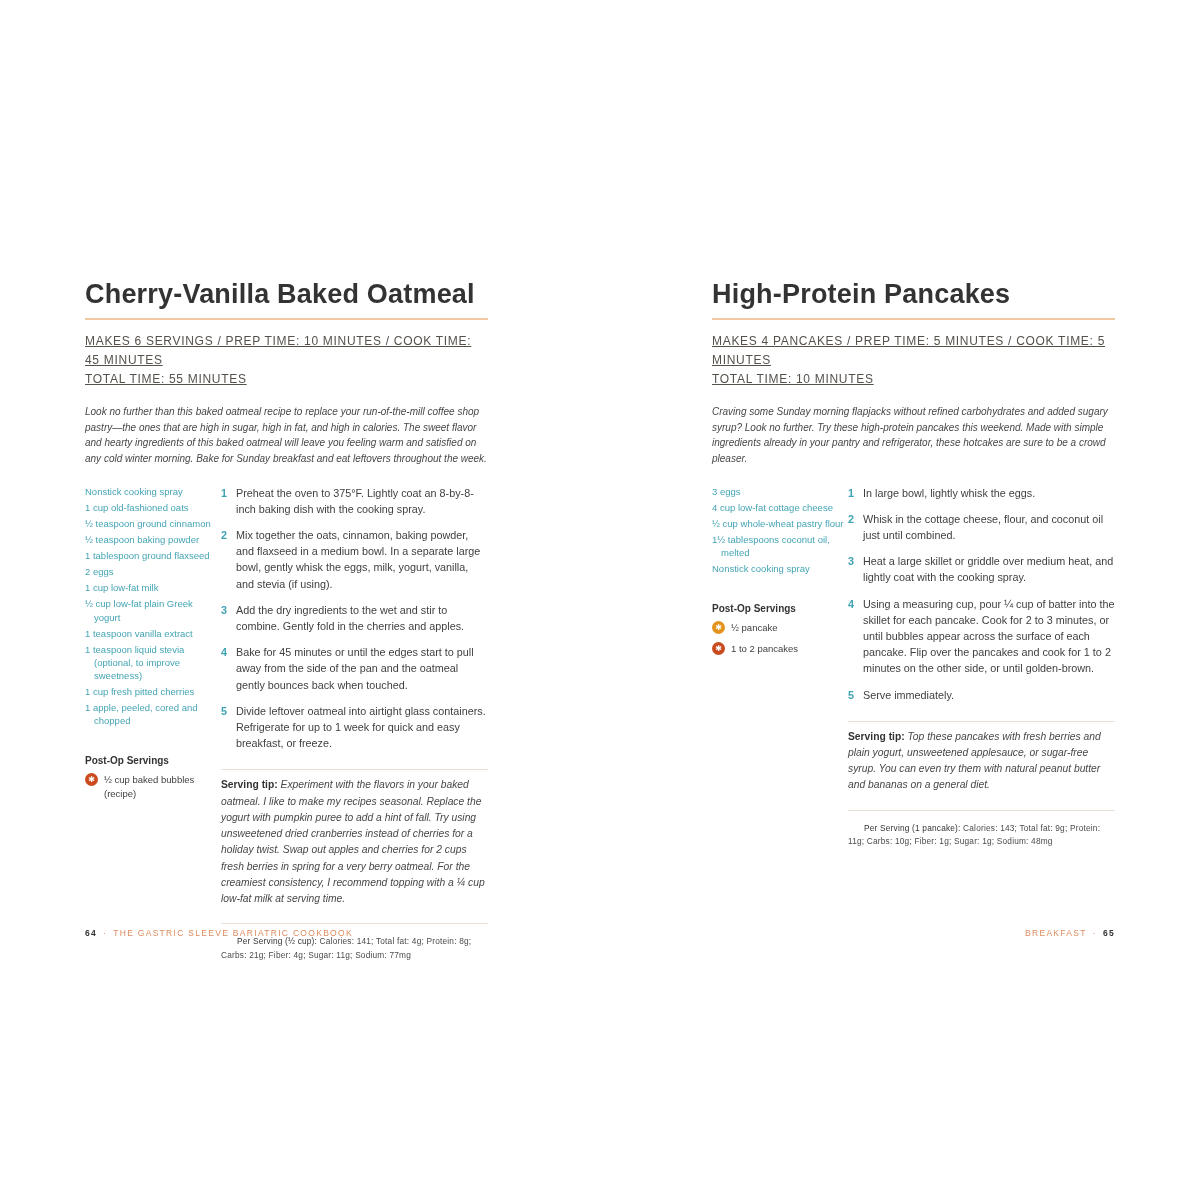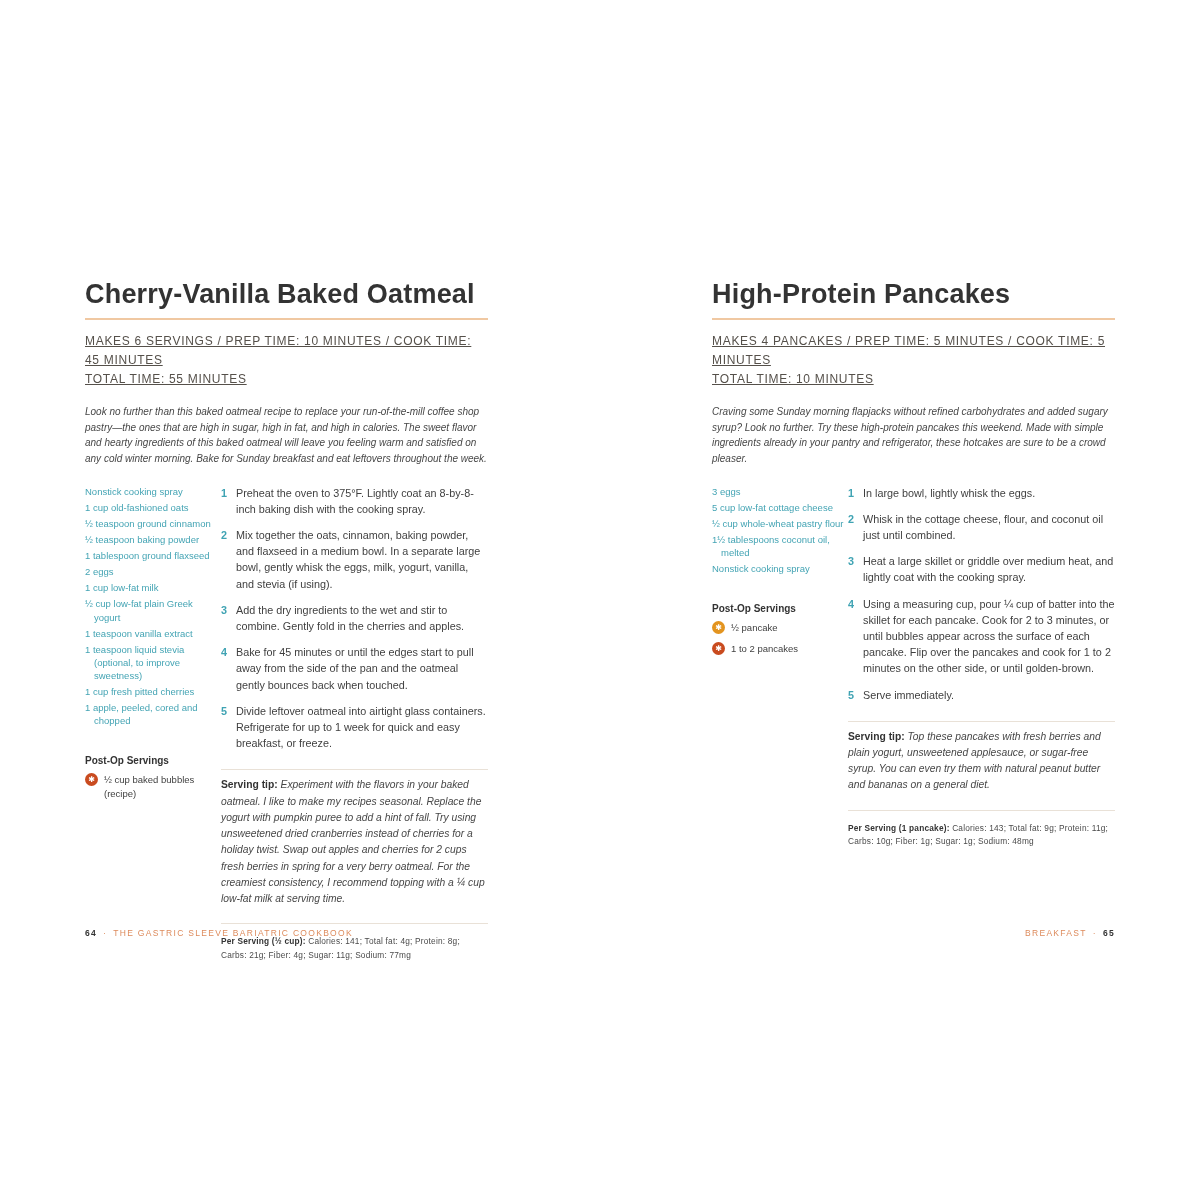--- a/index.html
+++ b/index.html
@@ -58,21 +58,21 @@
     border-top:1px solid #e9e1d7; margin-top:18px; padding-top:7px;
     font-size:10.3px; line-height:1.58; color:#474747;
   }
   .tip-label { font-weight:bold; color:#333; }
   .tip-text  { font-style:italic; }
 
   .perserving {
     border-top:1px solid #e9e1d7; margin-top:16px; padding-top:11px;
     font-size:8.3px; line-height:1.65; letter-spacing:0.2px; color:#4a4a4a;
   }
-  .ps-label { font-weight:bold; color:#333; }
+  .ps-label { font-weight:normal; color:#333;margin-left:16px; }
 
   .footer {
     position:absolute; top:928px; left:85px; width:1030px;
     display:flex; justify-content:space-between;
     font-size:8.5px; letter-spacing:1.3px; text-transform:uppercase;
   }
   .footer-left, .footer-right { display:flex; align-items:baseline; gap:6px; }
   .page-number { color:#333333; font-weight:bold; }
   .footer-accent { color:#dd8a5b; }
 </style>
@@ -176,21 +176,21 @@
     <span>TOTAL TIME: 10 MINUTES</span>
   </p>
   <p class="intro">Craving some Sunday morning flapjacks without refined carbohydrates and added sugary syrup? Look no further. Try these high-protein pancakes this weekend. Made with simple ingredients already in your pantry and refrigerator, these hotcakes are sure to be a crowd pleaser.</p>
 
   <div class="cols">
     <div class="ing-col">
       <div>
 
           <div class="ingredient">3 eggs</div>
 
-          <div class="ingredient">5 cup low-fat cottage cheese</div>
+          <div class="ingredient">4 cup low-fat cottage cheese</div>
 
           <div class="ingredient">½ cup whole-wheat pastry flour</div>
 
           <div class="ingredient">1½ tablespoons coconut oil, melted</div>
 
           <div class="ingredient">Nonstick cooking spray</div>
         </div>
       <div class="postop">
         <h3 class="postop-heading">Post-Op Servings</h3>
         <div>

